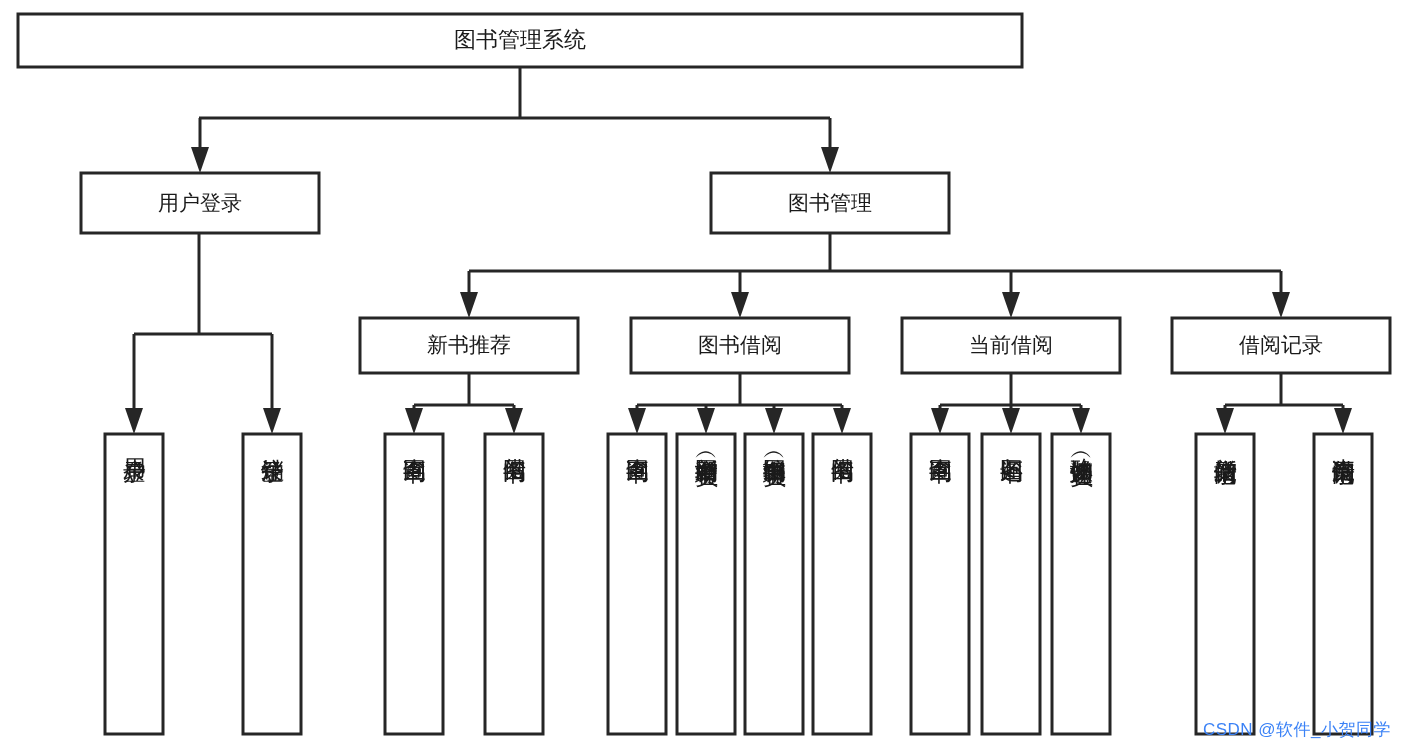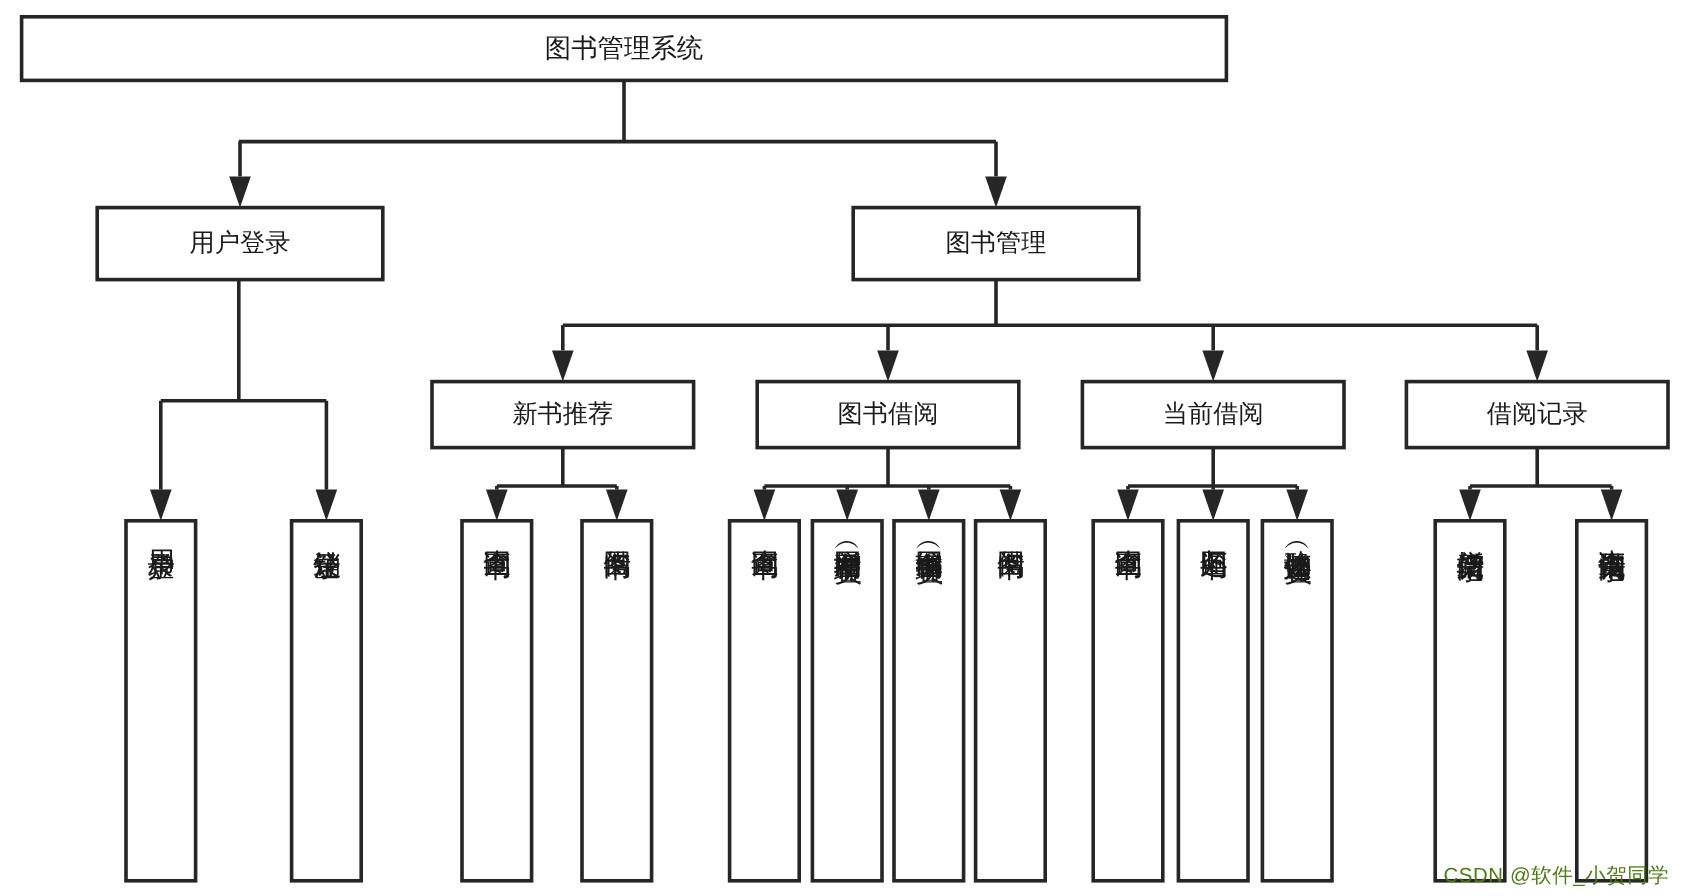--- a/index.html
+++ b/index.html
@@ -70,21 +70,21 @@
     letter-spacing: 1px;
     color: #1a1a1a;
     white-space: nowrap;
   }
   .watermark {
     position: absolute;
     right: 14px;
     bottom: 6px;
     font-family: "Liberation Sans", "DejaVu Sans", sans-serif;
     font-size: 17px;
-    color: #4d7c0f;
+    color: #3b82f6;
     letter-spacing: 0.5px;
     user-select: none;
     white-space: nowrap;
   }
 </style>
 </head>
 <body>
 
 <div id="diagram-root">
   <svg class="diagram-canvas" viewBox="0 0 1405 747" xmlns="http://www.w3.org/2000/svg">

